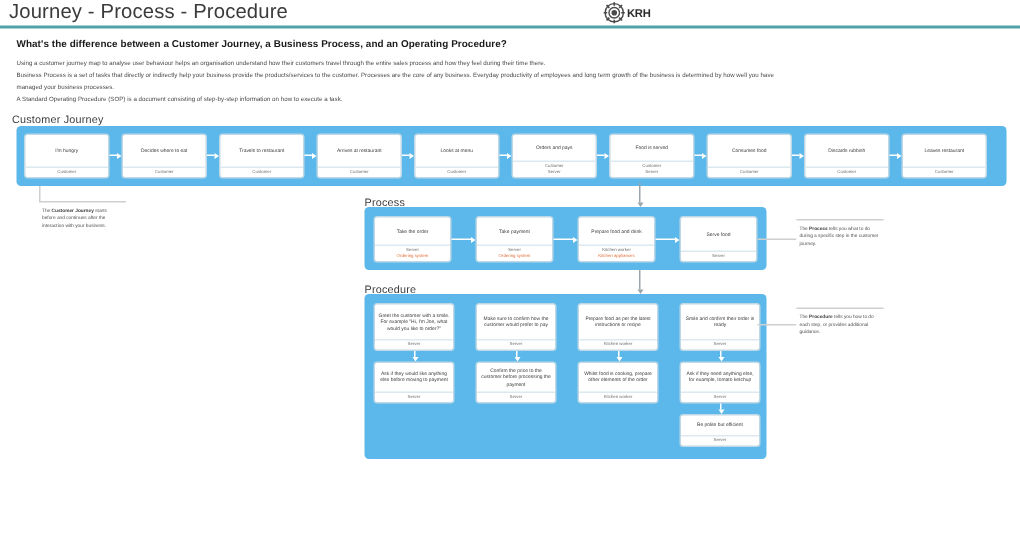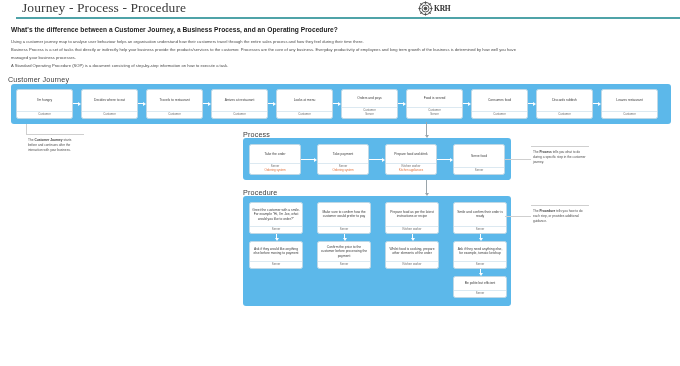--- a/index.html
+++ b/index.html
@@ -6,21 +6,21 @@
   html, body {
     width: 680px; height: 366px;
     background: #ffffff;
     font-family: "Liberation Sans", sans-serif;
     overflow: hidden;
   }
   .page { position: relative; width: 680px; height: 366px; background:#fff; }
 
   
   .header {
-    position: absolute; left: 16px; top: 0; width: 593px; height: 18px; font-family: Liberation Serif, serif;
+    position: absolute; left: 0; top: 0; width: 593px; height: 18px;
   }
   .header-title {
     position: absolute; left: 6px; top: 0px;
     font-size: 13.5px; font-weight: 400; color: #3b3b3b;
     letter-spacing: 0.1px; white-space: nowrap;
   }
   .header-rule {
     position: absolute; left: 0px; top: 17px; width: 680px; height: 1.5px;
     background: #4fa3a8;
   }

